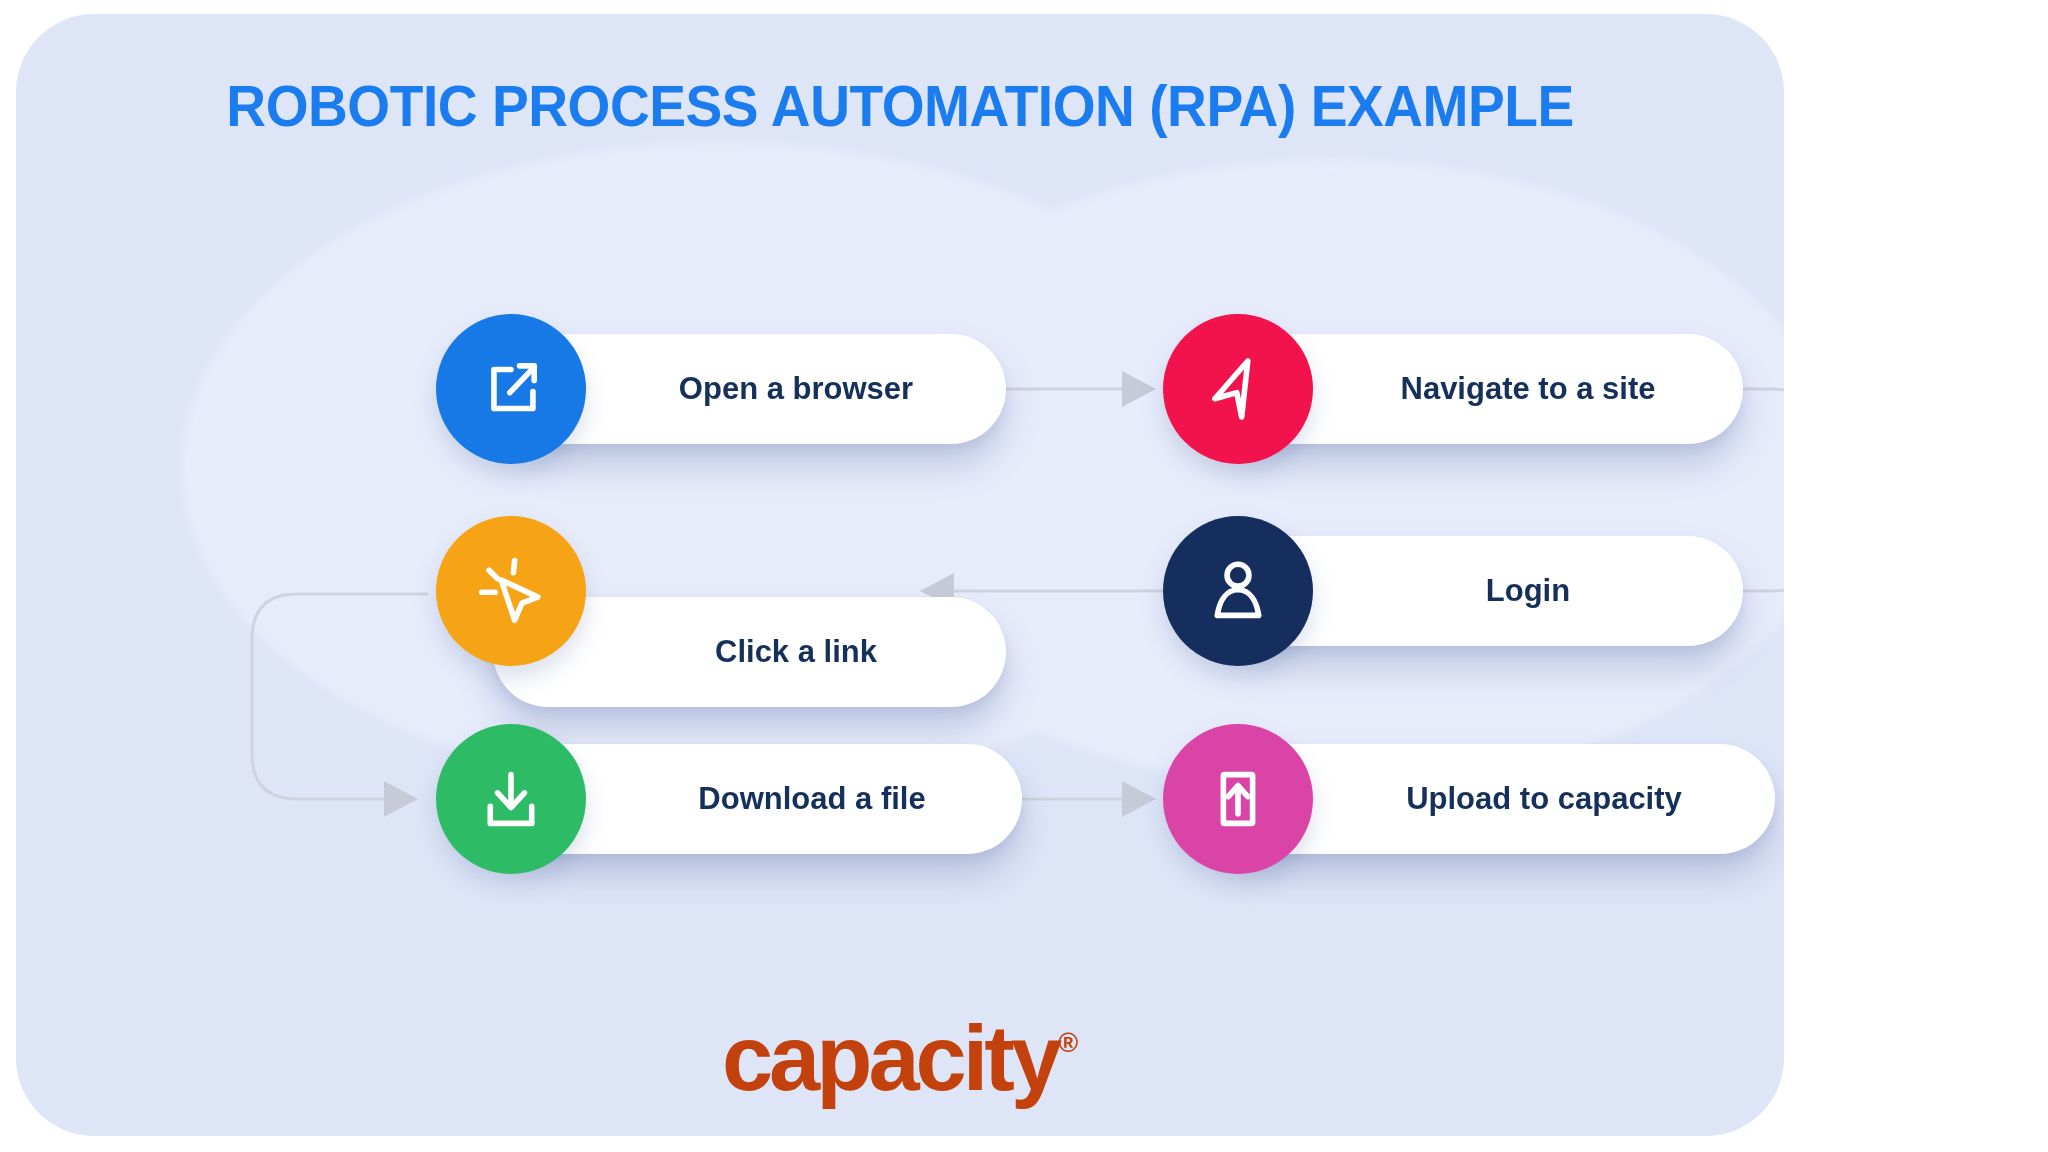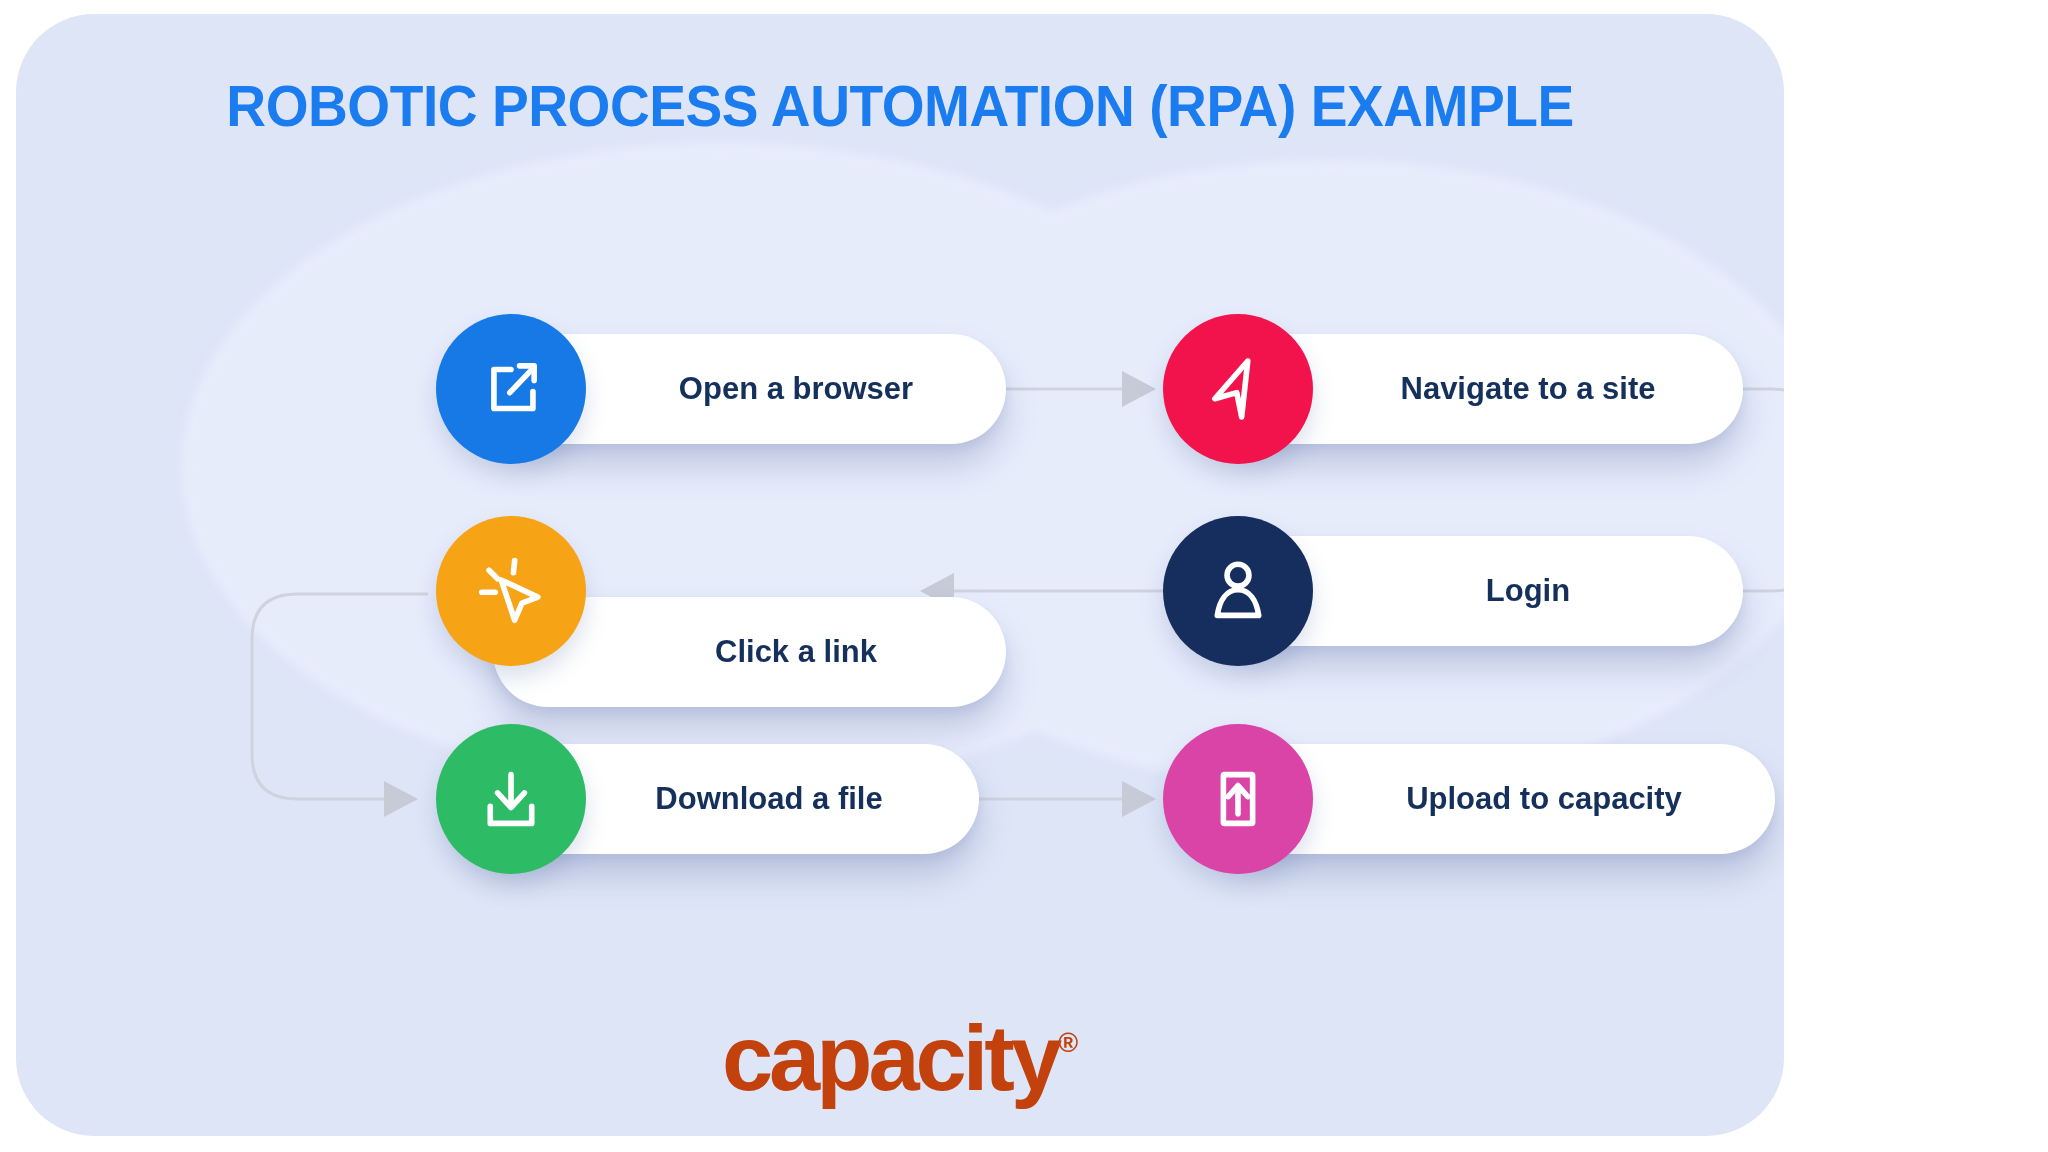--- a/index.html
+++ b/index.html
@@ -40,21 +40,21 @@
     box-shadow:0 12px 22px rgba(93,112,165,.22);
   }
   .node-circle svg{width:78px;height:78px;display:block;}
   .icon-stroke{stroke:#ffffff;stroke-width:4.6;fill:none;stroke-linecap:round;stroke-linejoin:round;}
 
   
   #circle-open{left:420px;top:300px;}      #pill-open{left:477px;top:320px;width:420px;padding-left:93px;}
   #circle-navigate{left:1147px;top:300px;} #pill-navigate{left:1202px;top:320px;width:430px;padding-left:95px;}
   #circle-click{left:420px;top:502px;}     #pill-click{left:477px;top:548px;width:420px;padding-left:93px;margin-top:35px;}
   #circle-login{left:1147px;top:502px;}    #pill-login{left:1202px;top:522px;width:430px;padding-left:95px;}
-  #circle-download{left:420px;top:710px;}  #pill-download{left:450px;top:730px;width:420px;padding-left:93px;}
+  #circle-download{left:420px;top:710px;}  #pill-download{left:493px;top:730px;width:420px;padding-left:93px;}
   #circle-upload{left:1147px;top:710px;}   #pill-upload{left:1202px;top:730px;width:462px;padding-left:95px;}
 
   .logo{
     position:absolute;left:0;right:0;top:998px;text-align:center;margin:0;
     font-size:92px;font-weight:bold;letter-spacing:-4px;line-height:1;
   }
   .logo .mark{font-size:27px;letter-spacing:0;vertical-align:38px;}
 </style>
 </head>
 <body>

